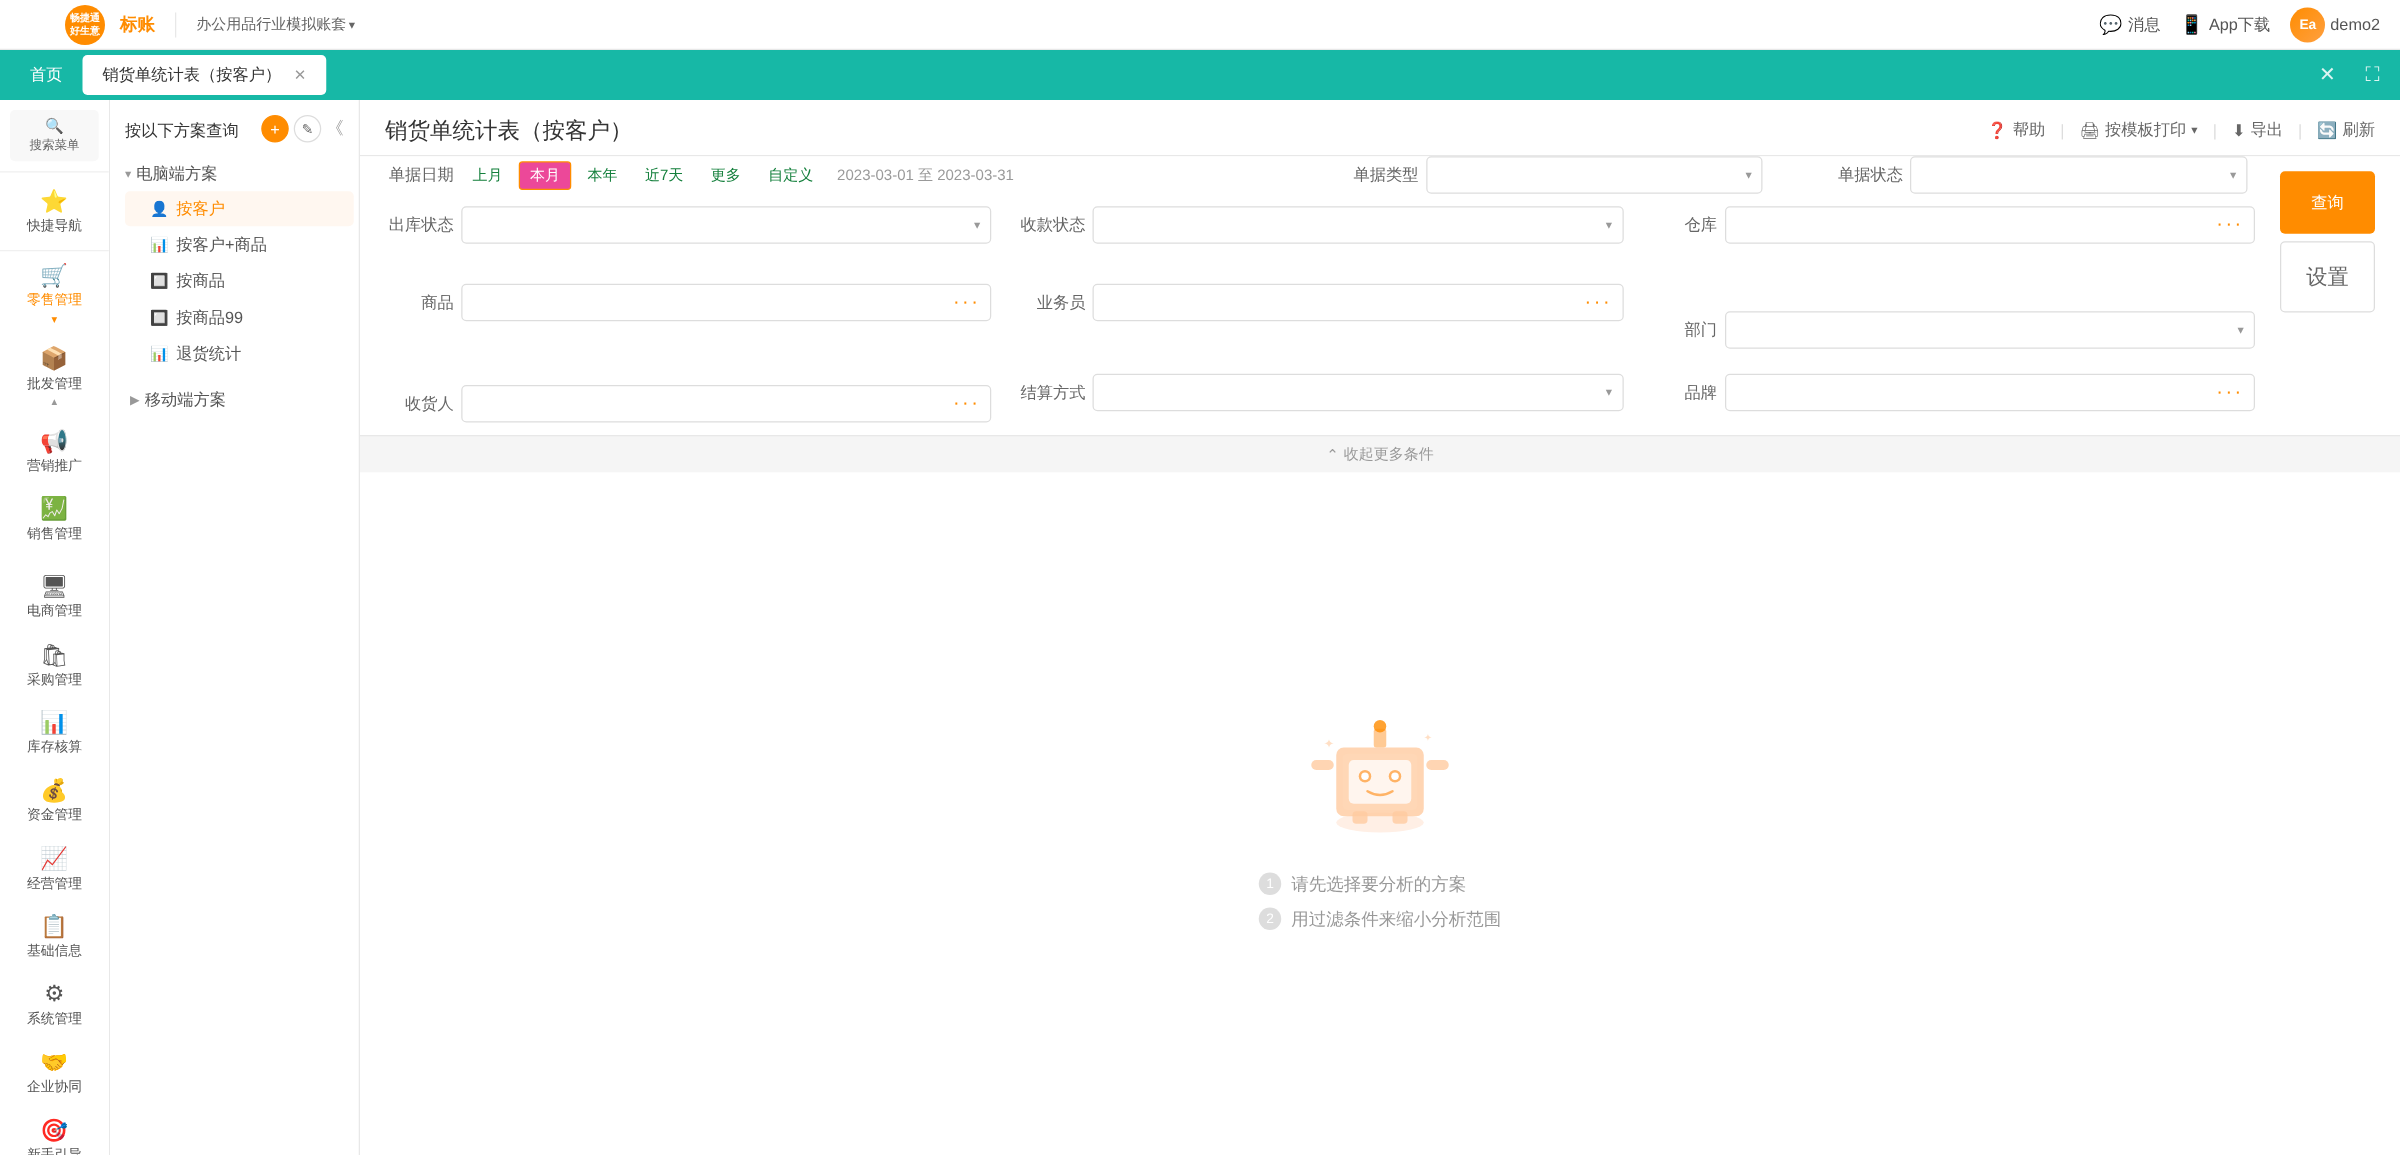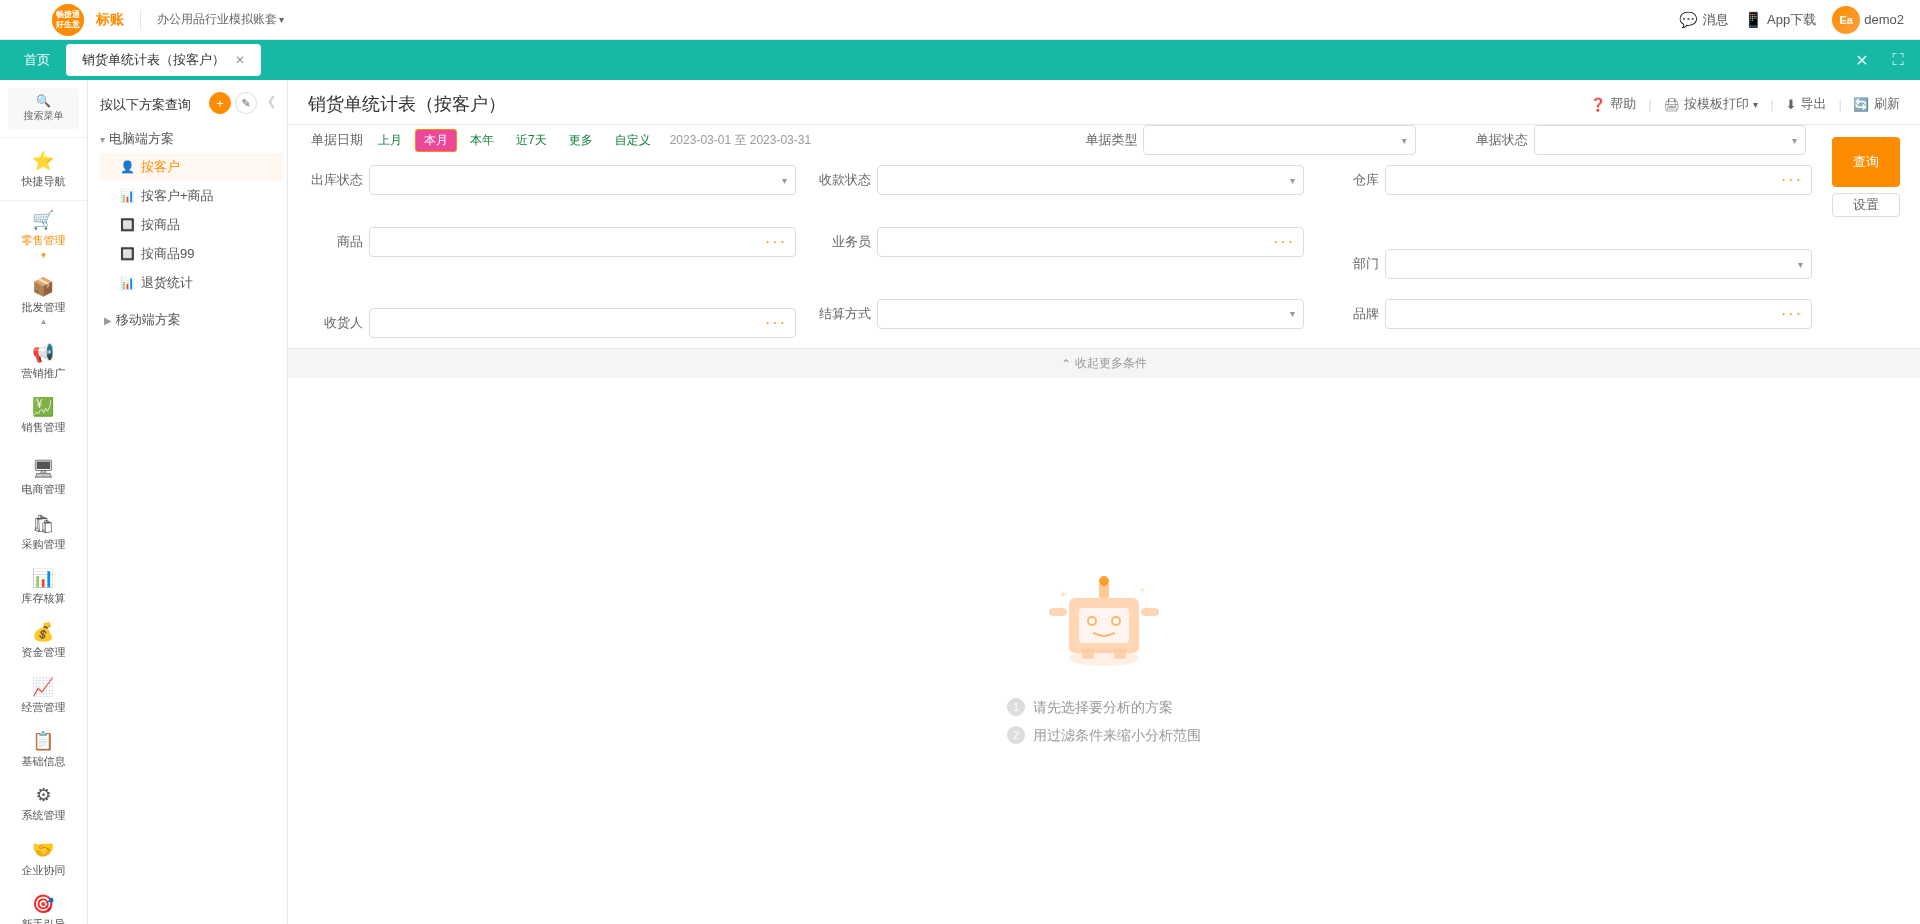--- a/index.html
+++ b/index.html
@@ -64,21 +64,21 @@
     .page-header-actions { display: flex; align-items: center; gap: 12px; }
     .header-action-btn { display: flex; align-items: center; gap: 4px; color: #666; font-size: 13px; cursor: pointer; }
     .header-action-divider { color: #ddd; }
     .date-shortcuts { display: flex; align-items: center; gap: 4px; }
     .date-shortcut { padding: 2px 8px; border-radius: 3px; font-size: 12px; cursor: pointer; border: 1px solid transparent; color: #15803d; }
     .date-shortcut.active { background: #ff8c00; color: #fff; border-color: #ff8c00; }
     .date-range-text { font-size: 12px; color: #999; margin-left: 4px; }
 
     .collapse-bar { background: #f5f5f5; text-align: center; padding: 6px; cursor: pointer; color: #999; font-size: 12px; display: flex; align-items: center; justify-content: center; gap: 4px; border-top: 1px solid #e8e8e8; }
     .btn-primary { background: #ff8c00; color: #fff; border: none; padding: 16px 20px; border-radius: 4px; cursor: pointer; font-size: 13px; }
-    .btn-default { background: #fff; color: #666; border: 1px solid #ddd; padding: 2px 20px; border-radius: 4px; cursor: pointer; font-size: 13px; }
+    .btn-default { background: #fff; color: #666; border: 1px solid #ddd; padding: 16px 20px; border-radius: 4px; cursor: pointer; font-size: 17px; }
 
     
     .empty-state { flex: 1; display: flex; flex-direction: column; align-items: center; justify-content: center; background: #fff; }
     .empty-icon { width: 120px; height: 120px; margin-bottom: 20px; }
     .empty-text { color: #999; font-size: 14px; line-height: 2; display: flex; flex-direction: column; align-items: flex-start; }
     .empty-text-item { display: flex; align-items: center; gap: 8px; }
     .empty-text-num { width: 18px; height: 18px; border-radius: 50%; background: #ddd; color: #fff; font-size: 11px; display: flex; align-items: center; justify-content: center; flex-shrink: 0; }
     .right-area-wrapper { flex: 1; display: flex; flex-direction: column; overflow: hidden; position: relative; }
     .filter-and-actions { background: #fff; }
 

